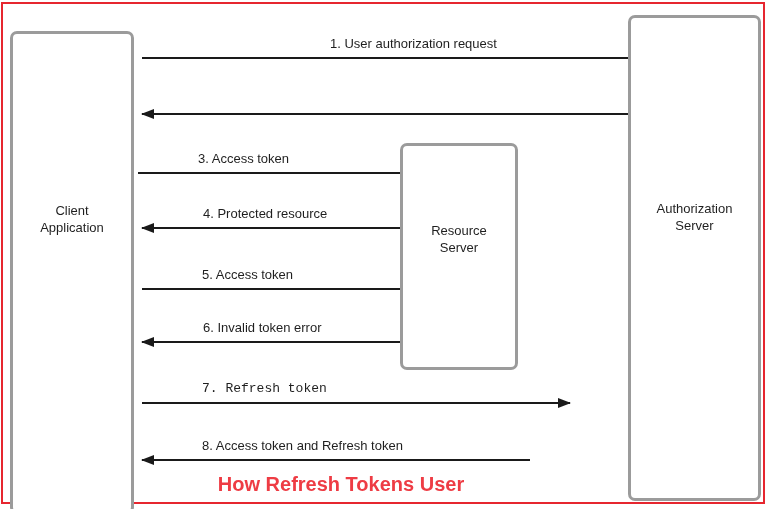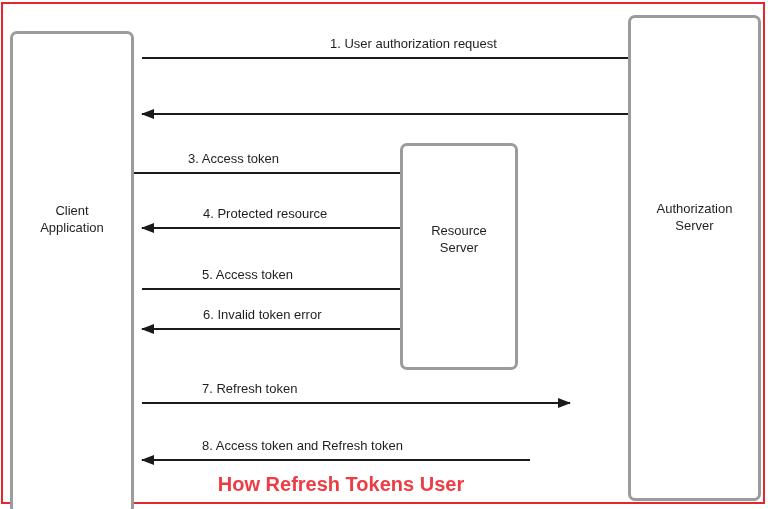--- a/index.html
+++ b/index.html
@@ -69,29 +69,29 @@
     border-top: 5px solid transparent;
     border-bottom: 5px solid transparent;
   }
   .msg .head.right { right: -1px; border-left: 13px solid var(--line-black); }
   .msg .head.left  { left: -1px;  border-right: 13px solid var(--line-black); }
 
   .a1 { left: 142px; top: 29px;  width: 552px; }
   .a1 .label { left: 188px; }
   .a2 { left: 142px; top: 85px;  width: 488px; }
   .a2 .label { left: 192px; }
-  .a3 { left: 128px; top: 144px; width: 300px; }
+  .a3 { left: 138px; top: 144px; width: 300px; }
   .a3 .label { left: 60px; }
   .a4 { left: 142px; top: 199px; width: 258px; }
   .a4 .label { left: 61px; margin-top: 32px; }
   .a5 { left: 142px; top: 260px; width: 296px; }
   .a5 .label { left: 60px; }
-  .a6 { left: 142px; top: 300px; width: 258px; text-decoration: underline; }
+  .a6 { left: 142px; top: 313px; width: 258px; text-decoration: underline; }
   .a6 .label { left: 61px; }
-  .a7 { left: 142px; top: 374px; width: 428px; }
+  .a7 { left: 142px; top: 374px; width: 428px; font-family: Liberation Mono, monospace; }
   .a7 .label { left: 60px; }
   .a8 { left: 142px; top: 431px; width: 388px; }
   .a8 .label { left: 60px; }
 
   .diagram-title {
     position: absolute;
     left: 161px; top: 473px;
     width: 360px;
     text-align: center;
     font-size: 20px;

